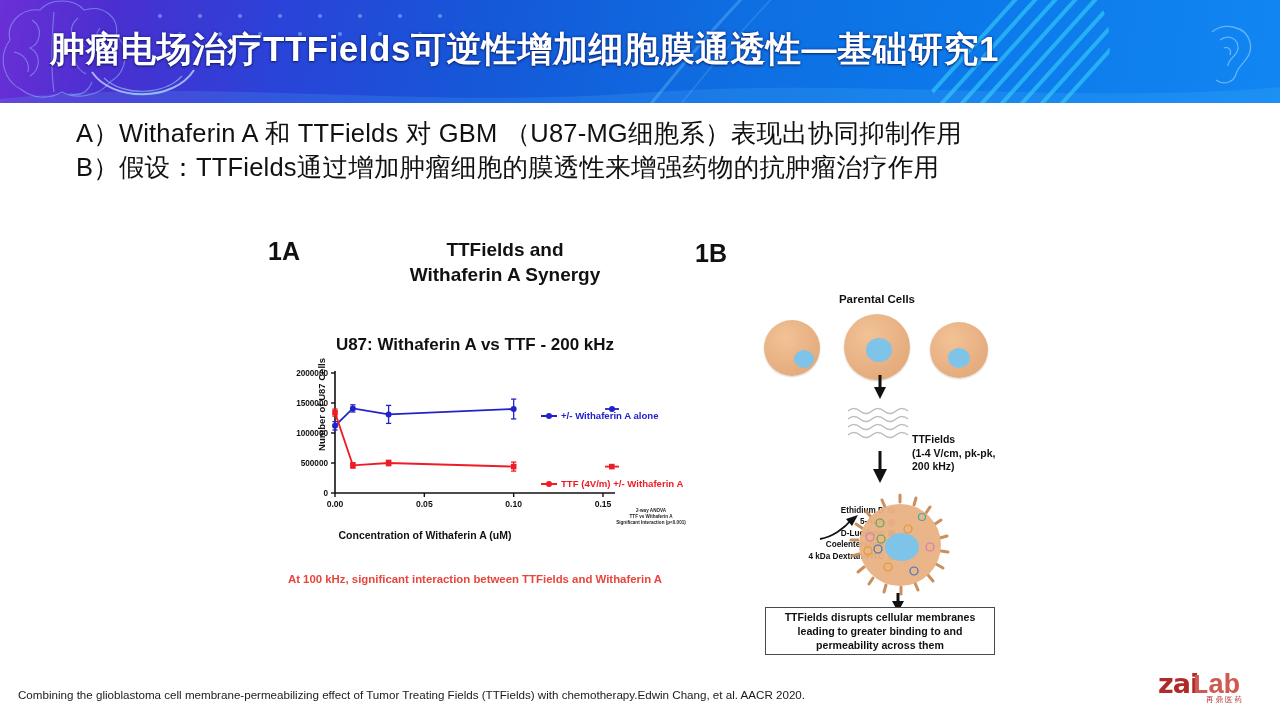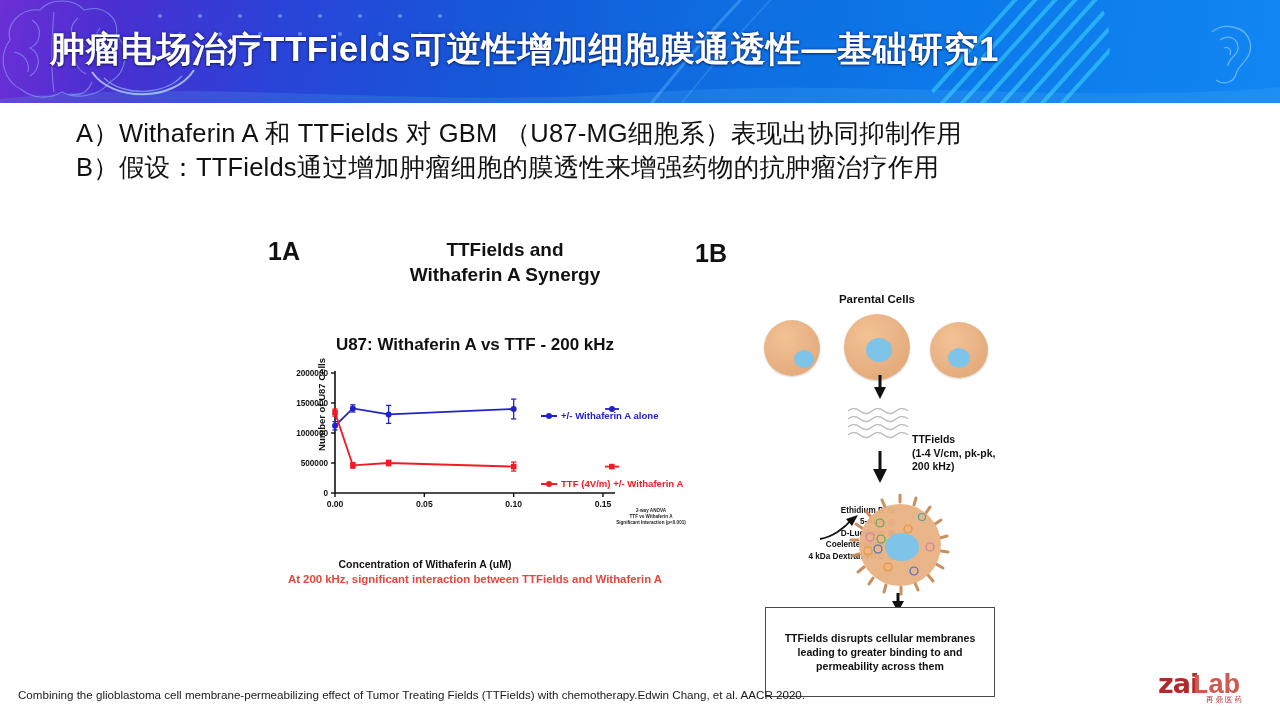--- a/index.html
+++ b/index.html
@@ -36,21 +36,21 @@
   .p1a .pan-tag{left:13px;top:12px;}
   .p1a-title{position:absolute;left:100px;top:12px;width:300px;text-align:center;
     font-size:19px;font-weight:bold;line-height:25px;color:#111;}
   .chart-title{position:absolute;left:20px;top:110px;width:400px;text-align:center;
     font-size:17px;font-weight:bold;color:#111;}
 
   .plot-wrap{position:absolute;left:18px;top:140px;width:410px;height:180px;}
   .ylab{position:absolute;left:-12px;top:34px;width:120px;transform:rotate(-90deg);
     transform-origin:50% 50%;text-align:center;font-size:9.5px;font-weight:bold;color:#111;}
   .xlab{position:absolute;left:22px;top:164px;width:260px;text-align:center;
-    font-size:10.5px;font-weight:bold;color:#111;margin-top:29px;}
+    font-size:10.5px;font-weight:bold;color:#111;}
 
   .legend-item{position:absolute;font-size:9.6px;font-weight:bold;white-space:nowrap;}
   .lg-blue{left:268px;top:45px;color:#2222cc;}
   .lg-red{left:268px;top:113px;color:#ee1c25;}
   .lg-dash{display:inline-block;width:16px;height:2px;vertical-align:middle;
     margin-right:4px;position:relative;}
   .lg-dash::after{content:"";position:absolute;left:5px;top:-2px;width:6px;height:6px;
     border-radius:50%;}
   .lg-blue .lg-dash{background:#2222cc;}
   .lg-blue .lg-dash::after{background:#2222cc;}
@@ -83,21 +83,21 @@
   .molecules{position:absolute;left:25px;top:280px;width:180px;text-align:right;
     font-size:8.2px;font-weight:bold;line-height:11.4px;color:#111;}
   .molecules span.dot{display:inline-block;width:5px;height:5px;border-radius:50%;
     margin-left:4px;vertical-align:middle;border:.5px solid rgba(0,0,0,.25);}
 
   .bigcell{position:absolute;left:158px;top:268px;width:104px;height:104px;}
 
   .outbox{position:absolute;left:75px;top:382px;width:230px;
     border:1.3px solid #4a4a4a;background:#fff;
     font-size:10.6px;font-weight:bold;line-height:14px;text-align:center;
-    color:#111;padding:23px 4px;box-sizing:border-box;}
+    color:#111;padding:2px 4px;box-sizing:border-box;}
 
   
   .footer-note{position:absolute;left:18px;top:688px;width:1100px;
     font-size:11.6px;color:#1a1a1a;white-space:nowrap;}
   .logo{position:absolute;left:1158px;top:668px;width:104px;height:40px;}
   .logo-zai{position:absolute;left:0;top:0;font-size:27px;font-weight:bold;
     color:#b02a2a;letter-spacing:-1px;font-family:"DejaVu Sans",sans-serif;text-align:right;}
   .logo-lab{position:absolute;left:34px;top:2px;font-size:28px;font-weight:bold;
     color:#cf5a52;letter-spacing:-1px;font-family:Liberation Mono, monospace;}
   .logo-cn{position:absolute;left:48px;top:27px;font-size:7.5px;color:#b02a2a;
@@ -271,21 +271,21 @@
         <span class="lg-dash"></span><span>TTF (4V/m)  +/-  Withaferin A</span>
       </div>
 
       <div class="stats-note">
         <div>2-way ANOVA</div>
         <div>TTF vs Withaferin A</div>
         <div>Significant Interaction (p&lt;0.001)</div>
       </div>
     </div>
 
-    <div class="red-caption">At 200 kHz, significant interaction between TTFields and Withaferin A</div>
+    <div class="red-caption">At 100 kHz, significant interaction between TTFields and Withaferin A</div>
   </div>
 
   <div class="p1b">
     <div class="pan-tag">1B</div>
 
     <div class="parental-lab">Parental Cells</div>
 
     <div class="cellrow">
       <div class="cell" style="left:6px;top:10px;width:56px;height:56px;">
         <div class="nuc" style="left:30px;top:30px;width:20px;height:18px;"></div>

